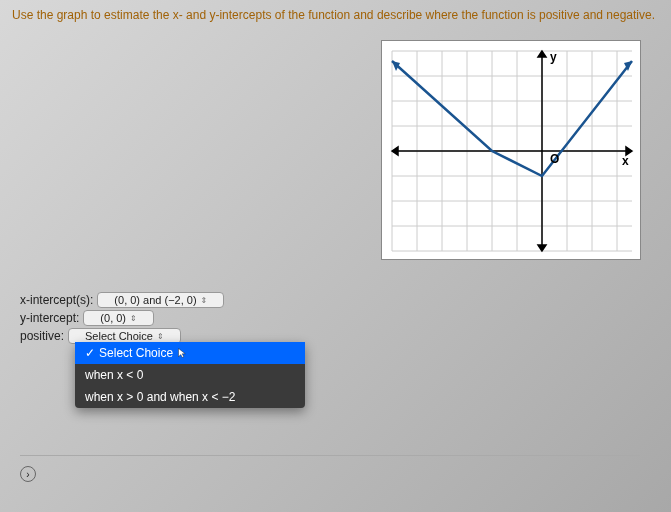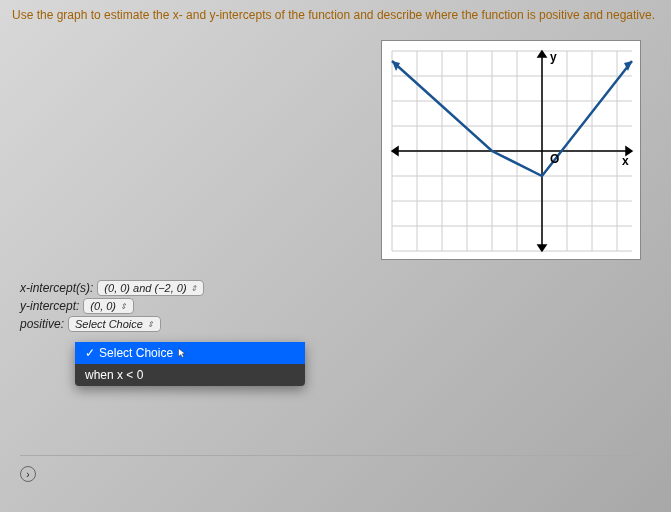--- a/index.html
+++ b/index.html
@@ -21,35 +21,34 @@
   right: 30px;
   top: 40px;
   width: 260px;
   height: 220px;
   background: #fff;
   border: 1px solid #888;
 }
 .answers {
   position: absolute;
   left: 20px;
-  top: 280px;
+  top: 292px;
   font-size: 12px;
   color: #222;
-  font-style: italic;
 }
 .answer-row {
   display: flex;
   align-items: center;
   margin-bottom: 2px;
   gap: 4px;
 }
 .select-box {
   border: 1px solid #999;
   border-radius: 4px;
-  padding: 1px 6px;
+  padding: 1px 16px;
   font-size: 11px;
   background: #f0f0f0;
   display: inline-flex;
   align-items: center;
   gap: 4px;
 }
 .select-arrow {
   font-size: 8px;
   color: #666;
 }
@@ -174,17 +173,18 @@
 
 <div class="dropdown">
   <div class="dropdown-item selected">
     <span>✓</span>
     <span>Select Choice</span>
     <svg class="cursor" viewBox="0 0 16 16">
       <path d="M2 2 L2 13 L5 10 L7 14 L9 13 L7 9 L11 9 Z" fill="#fff" stroke="#000" stroke-width="0.5"></path>
     </svg>
   </div>
   <div class="dropdown-item">when x &lt; 0</div>
+  <div class="dropdown-item">when x &gt; 0 and when x &lt; −2</div>
 </div>
 
 <div class="help-row">
   <span class="help-icon">›</span>
 </div>
 
 </body></html>

